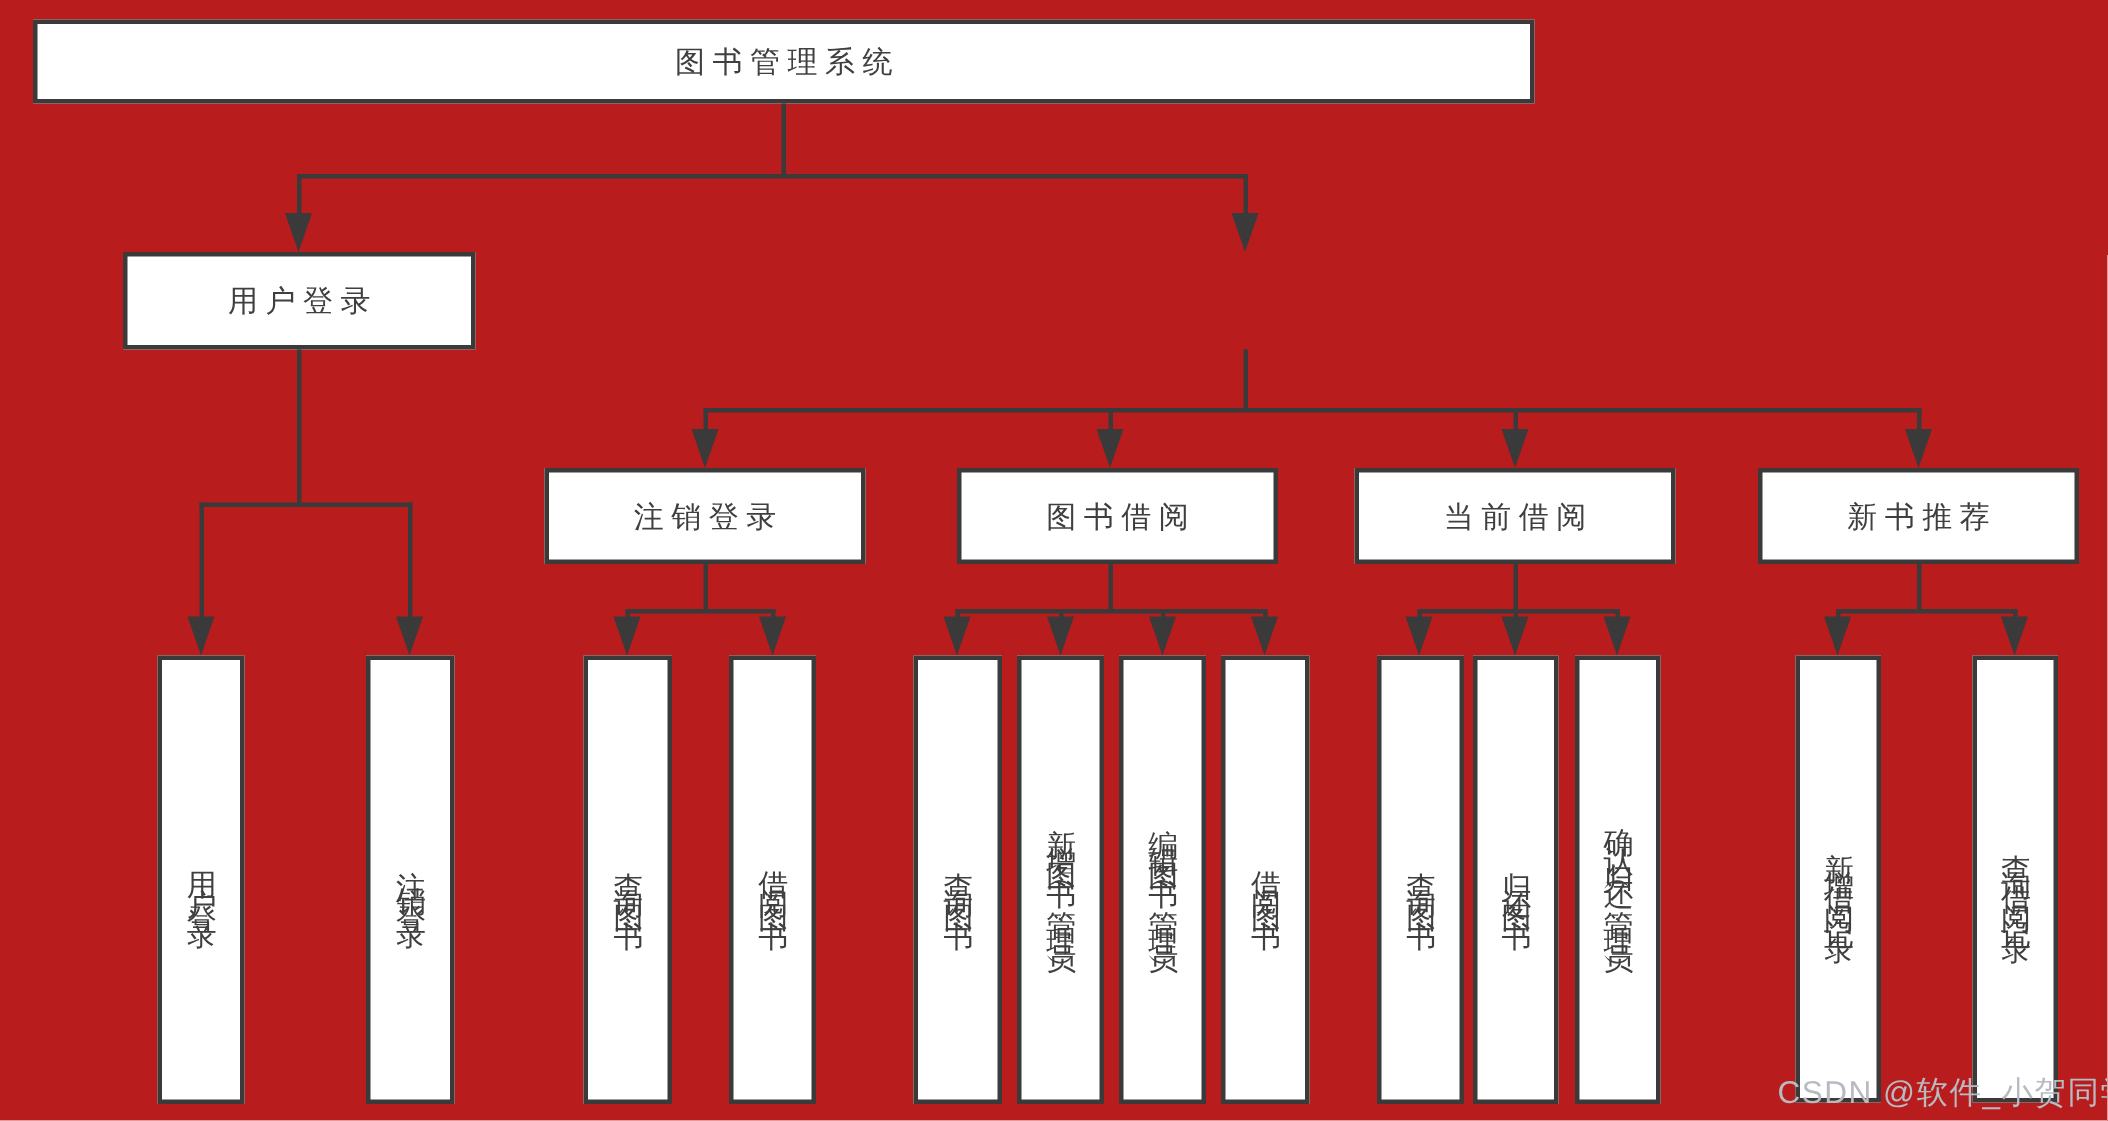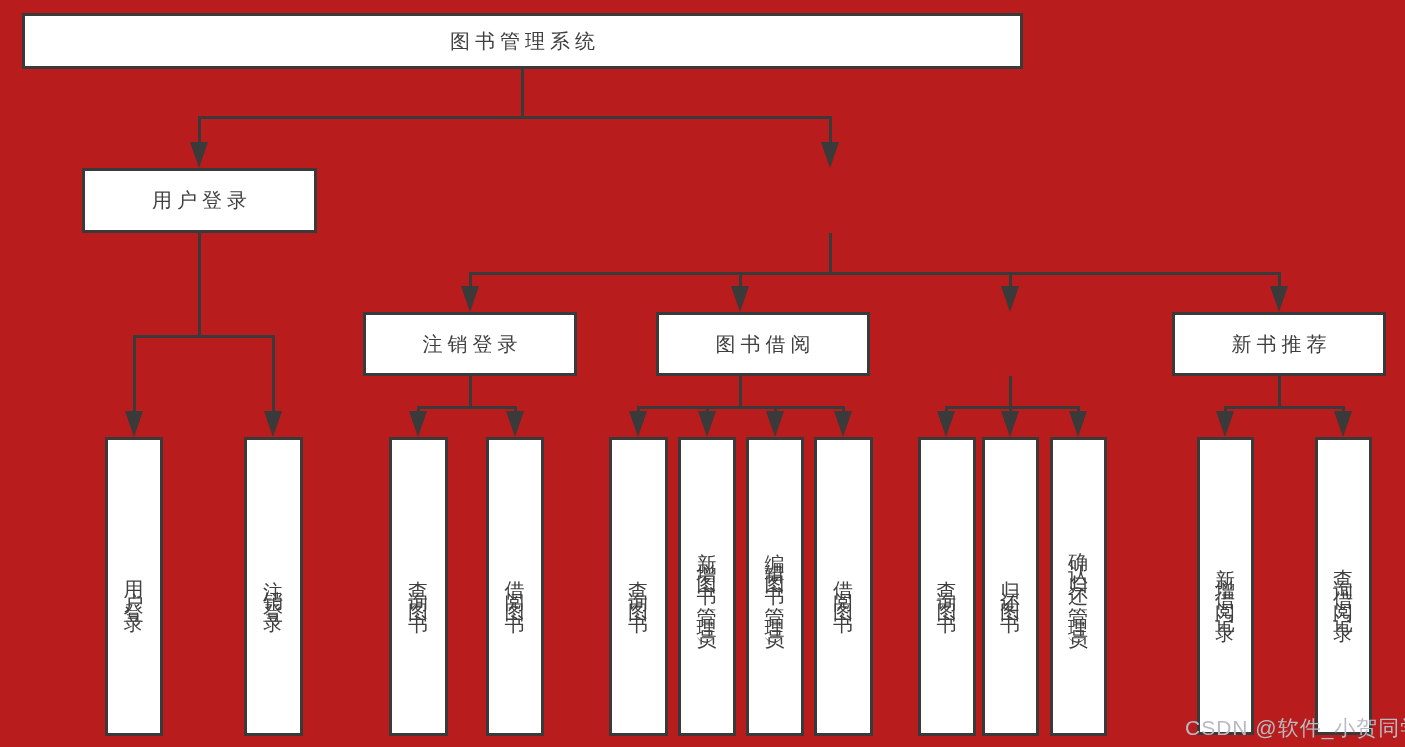--- a/index.html
+++ b/index.html
@@ -62,22 +62,25 @@
   <div class="line" style="left:739px;top:272px;width:2.5px;height:16px;"></div>
   <div class="ahead" style="left:731px;top:286px;"></div>
   <div class="line" style="left:1009px;top:272px;width:2.5px;height:16px;"></div>
   <div class="ahead" style="left:1001px;top:286px;"></div>
   <div class="line" style="left:1278px;top:272px;width:2.5px;height:16px;"></div>
   <div class="ahead" style="left:1270px;top:286px;"></div>
 
   <div class="box" style="left:363px;top:312px;width:214px;height:64px;">
     <span class="hlabel">注销登录</span>
   </div>
-  <div class="box" style="left:656px;top:312px;width:214px;height:64px;align-items:center;">
+  <div class="box" style="left:638px;top:312px;width:214px;height:64px;align-items:center;">
     <span class="hlabel">图书借阅</span>
+  </div>
+  <div class="box" style="left:903px;top:312px;width:214px;height:64px;">
+    <span class="hlabel">当前借阅</span>
   </div>
   <div class="box" style="left:1172px;top:312px;width:214px;height:64px;">
     <span class="hlabel">新书推荐</span>
   </div>
 
   <div class="line" style="left:469px;top:376px;width:2.5px;height:32px;"></div>
   <div class="line" style="left:417px;top:406px;width:100px;height:2.5px;"></div>
   <div class="line" style="left:417px;top:406px;width:2.5px;height:7px;"></div>
   <div class="ahead" style="left:409px;top:411px;"></div>
   <div class="line" style="left:514px;top:406px;width:2.5px;height:7px;"></div>

